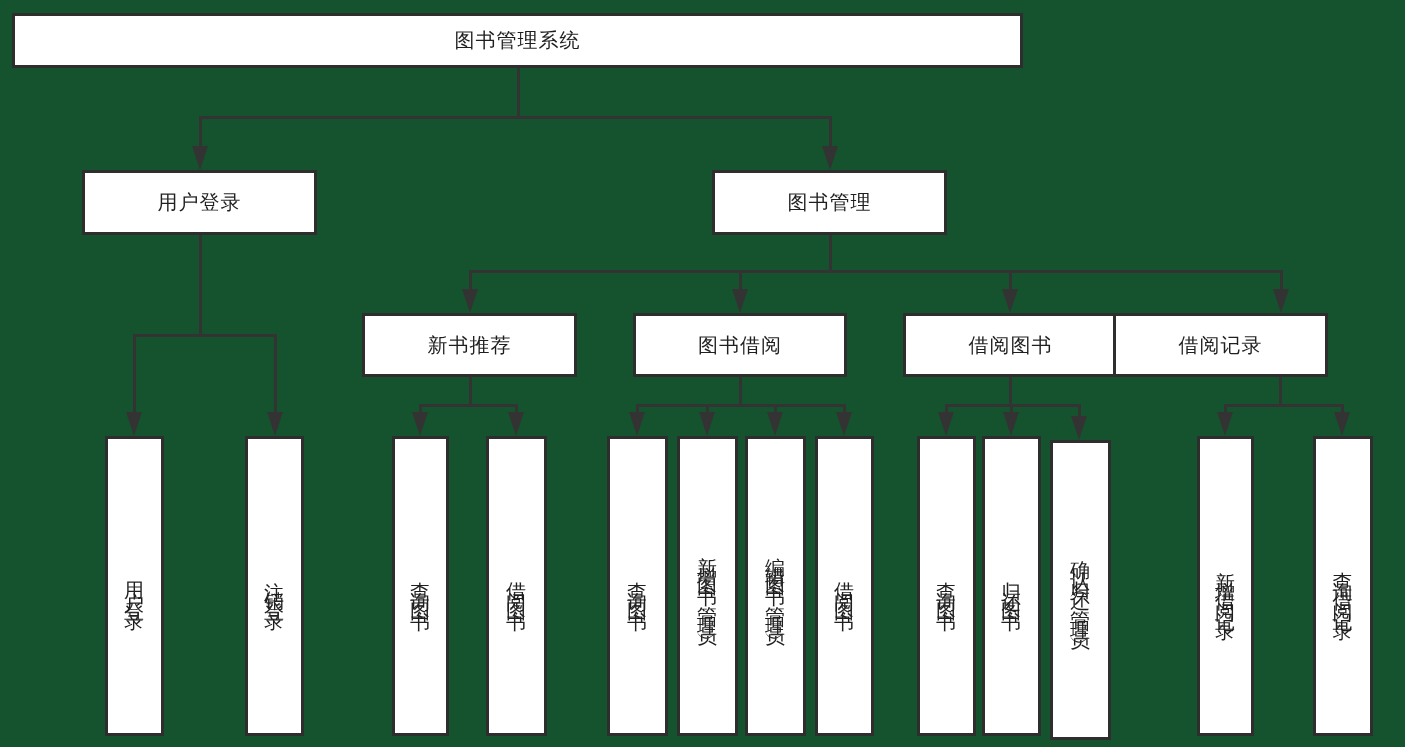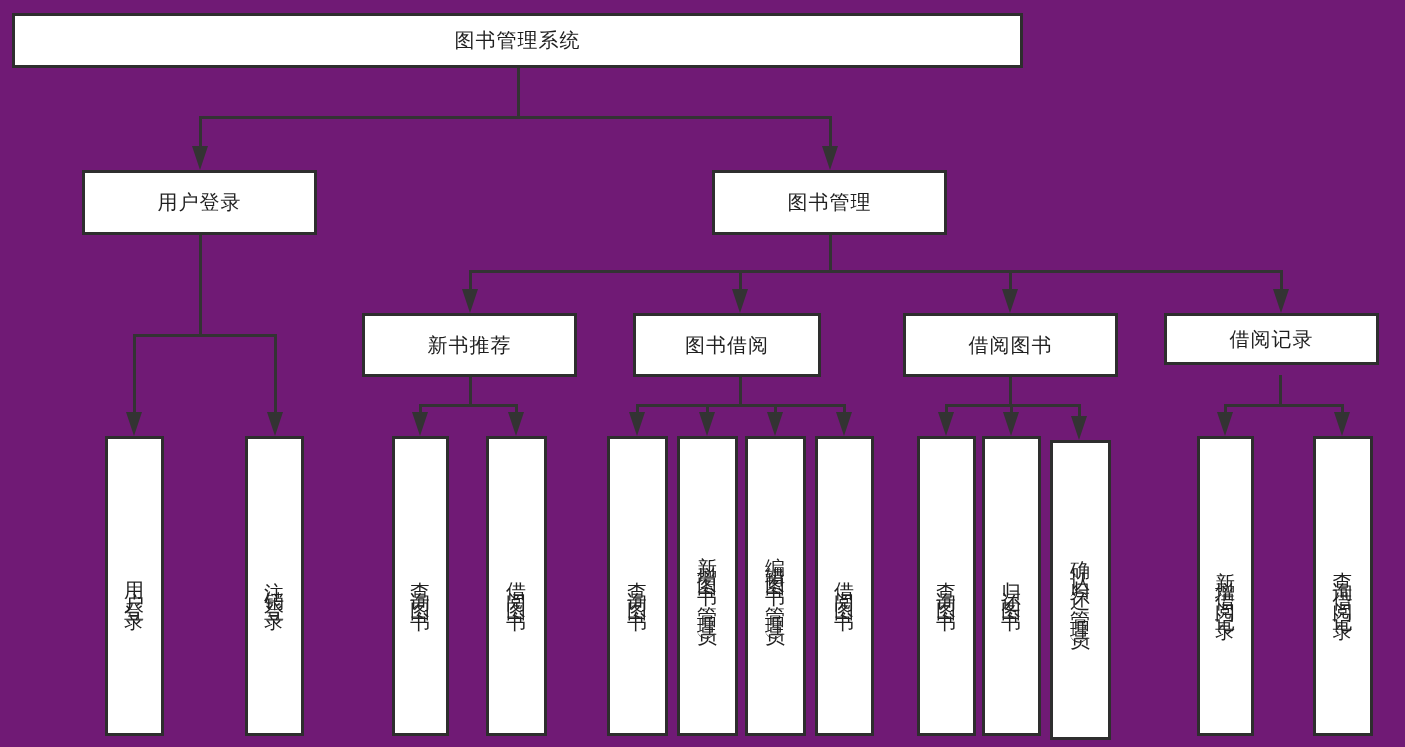--- a/index.html
+++ b/index.html
@@ -1,17 +1,17 @@
 <!DOCTYPE html>
 <html><head>
 <meta charset="utf-8">
 <style>
   html,body{margin:0;padding:0;background:#ffffff;}
   #canvas{
-    position:relative;width:1405px;height:747px;background:#701a75;overflow:hidden;
+    position:relative;width:1405px;height:747px;background:#14532d;overflow:hidden;
     font-family:"DejaVu Sans","Liberation Sans",sans-serif;
   }
   .node{
     position:absolute;box-sizing:border-box;border:3px solid #2e2e2e;background:#ffffff;
     display:flex;align-items:center;justify-content:center;
     color:#1f1f1f;font-size:20px;letter-spacing:1px;z-index:2;
   }
   .leaf .vtext{
     writing-mode:vertical-rl;text-orientation:mixed;
     letter-spacing:10px;font-size:20px;line-height:1;color:#1f1f1f;
@@ -20,23 +20,23 @@
   .arr{
     position:absolute;width:0;height:0;z-index:1;
     border-left:8px solid transparent;border-right:8px solid transparent;
     border-top:24px solid #333333;
   }
   
   .n-root{left:12px;top:13px;width:1011px;height:55px;}
   .n-l2a{left:82px;top:170px;width:235px;height:65px;}
   .n-l2b{left:712px;top:170px;width:235px;height:65px;}
   .n-l3a{left:362px;top:313px;width:215px;height:64px;}
-  .n-l3b{left:633px;top:313px;width:188px;height:64px;}
+  .n-l3b{left:633px;top:313px;width:214px;height:64px;}
   .n-l3c{left:903px;top:313px;width:215px;height:64px;}
-  .n-l3d{left:1164px;top:313px;width:215px;height:52px;}
+  .n-l3d{left:1113px;top:313px;width:215px;height:64px;}
   .leaf{top:436px;height:300px;}
   .n-a1{left:105px;width:59px;}
   .n-a2{left:245px;width:59px;}
   .n-b1{left:392px;width:57px;}
   .n-b2{left:486px;width:61px;}
   .n-c1{left:607px;width:61px;}
   .n-c2{left:677px;width:61px;}
   .n-c3{left:745px;width:61px;}
   .n-c4{left:815px;width:59px;}
   .n-d1{left:917px;width:59px;}

